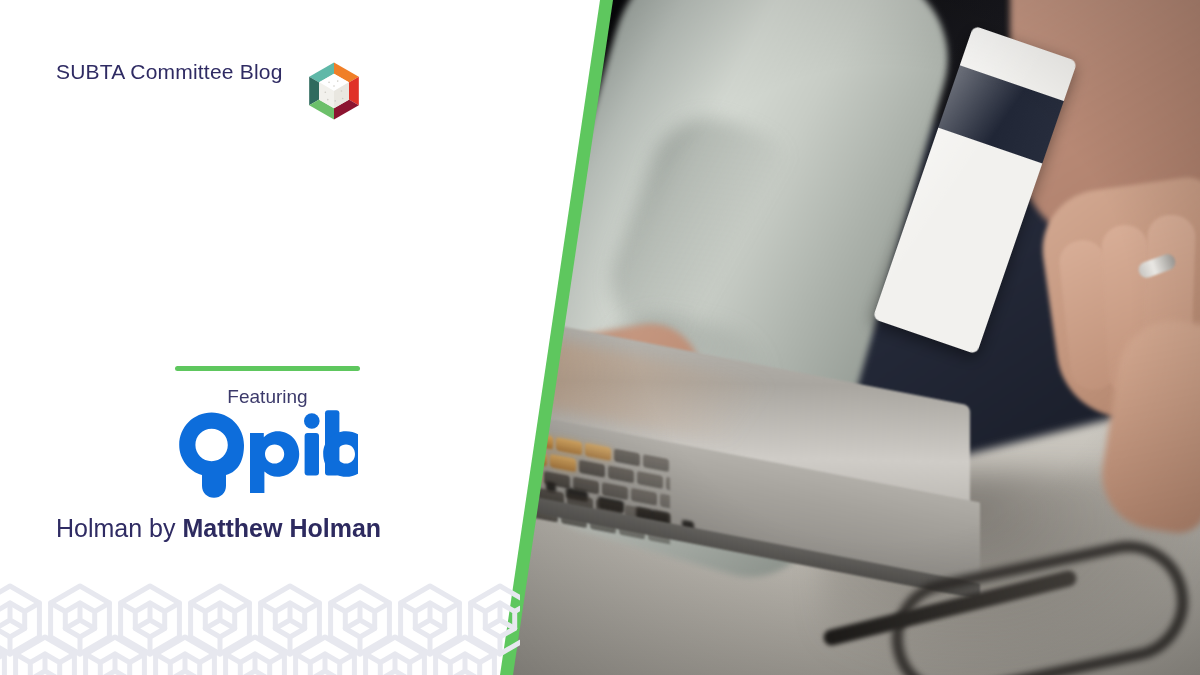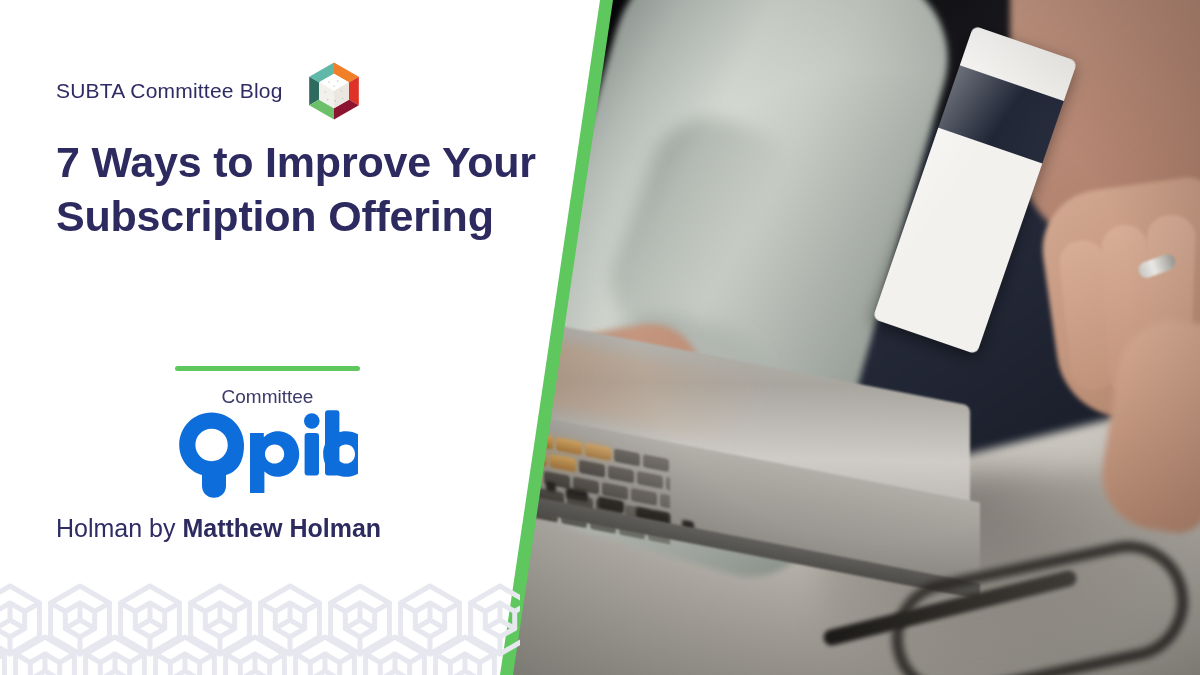--- a/index.html
+++ b/index.html
@@ -218,21 +218,21 @@
 
   
   #left-panel {
     position:absolute; top:0; left:0;
     width:600px; height:675px;
     background:transparent;
   }
 
   #kicker-row {
     position:absolute; left:56px; top:60px;
-    display:flex; align-items:center; gap:20px;
+    display:flex; gap:20px;
   }
   #kicker-text {
     font-size:21px; font-weight:400; letter-spacing:.2px;
     color:#2f2b63;
     white-space:nowrap;
   }
   #subta-logo { width:62px; height:62px; display:block; }
 
   #headline {
     position:absolute; left:56px; top:135px;
@@ -436,25 +436,24 @@
                 <circle cx="62" cy="50" r="1.3"></circle>
               <circle cx="64" cy="62" r="1.3"></circle>
                 <circle cx="52" cy="66" r="1.3"></circle>
             </g>
           </g>
         </svg>
       </span>
     </div>
 
     
-    <h1 id="headline">7 Ways to Improve Your Subscription Offering</h1>
 
     
     <div id="green-rule"></div>
-    <div id="featuring">Committee</div>
+    <div id="featuring">Featuring</div>
 
     <span>
       <svg id="qpilot-logo" viewBox="0 0 300 150" xmlns="http://www.w3.org/2000/svg">
         <g fill="#0d6ddb">
 
           <path d="M56,6
                    C26,6 2,30 2,60
                    C2,84 18,104 40,110
                    L40,128
                    C40,140 49,148 60,148

